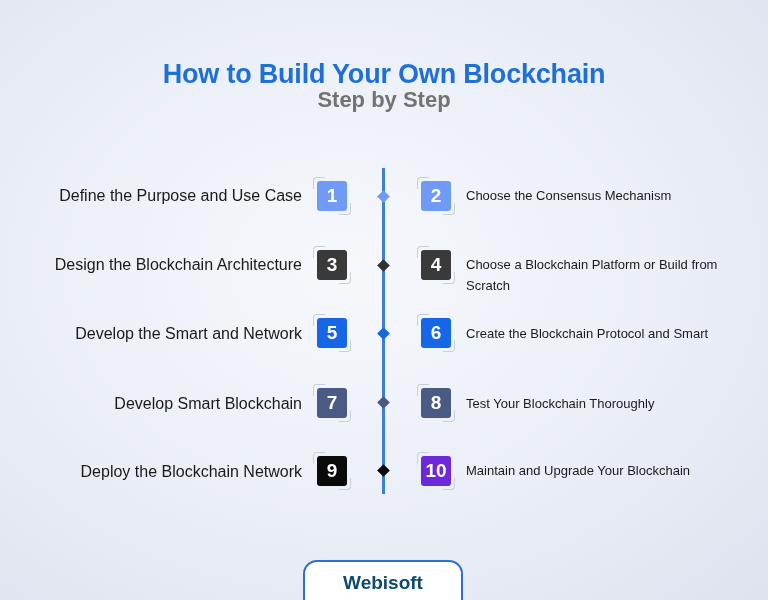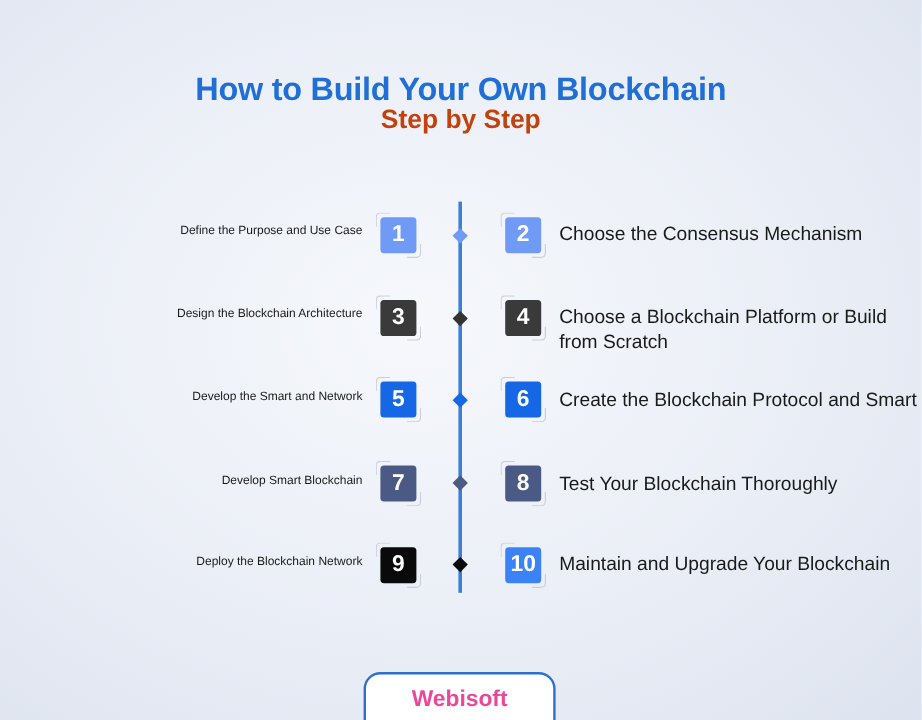--- a/index.html
+++ b/index.html
@@ -2,35 +2,35 @@
 <html><head>
 <meta charset="utf-8">
 <style>
   html,body{margin:0;padding:0;}
   body{width:768px;height:600px;overflow:hidden;position:relative;
     font-family:"Liberation Sans",sans-serif;
     background:radial-gradient(ellipse at 45% 45%, #f6f8fc 0%, #eaeef6 55%, #dde3ef 100%);}
   .title{position:absolute;left:0;width:768px;top:59px;text-align:center;
     font-weight:bold;font-size:27px;color:#1f6fd6;letter-spacing:-0.2px;}
   .subtitle{position:absolute;left:0;width:768px;top:87px;text-align:center;
-    font-weight:bold;font-size:22px;color:#c2410c;}
+    font-weight:bold;font-size:22px;color:#737373;}
   .line{position:absolute;left:382px;top:168px;width:3px;height:326px;background:#3d7fd6;}
   .diamond{position:absolute;width:9px;height:9px;transform:rotate(45deg);}
   .badge{position:absolute;width:30px;height:30px;border-radius:3px;color:#fff;
     font-weight:bold;font-size:19px;display:flex;align-items:center;justify-content:center;}
   .badge::before{content:"";position:absolute;left:-4px;top:-4px;width:11px;height:11px;
     border-left:1.5px solid #c9cfd9;border-top:1.5px solid #c9cfd9;border-top-left-radius:4px;}
   .badge::after{content:"";position:absolute;right:-4px;bottom:-4px;width:11px;height:11px;
     border-right:1.5px solid #c9cfd9;border-bottom:1.5px solid #c9cfd9;border-bottom-right-radius:4px;}
-  .left-text{position:absolute;right:466px;text-align:left;font-size:10px;color:#1a1a1a;white-space:nowrap;}
-  .right-text{position:absolute;left:466px;font-size:16px;color:#1a1a1a;line-height:21px;}
+  .left-text{position:absolute;right:466px;text-align:left;font-size:16px;color:#1a1a1a;white-space:nowrap;}
+  .right-text{position:absolute;left:466px;font-size:13px;color:#1a1a1a;line-height:21px;}
   .logo-box{position:absolute;left:303px;top:560px;width:160px;height:60px;background:#fff;
     border:2.5px solid #2f6fd0;border-radius:14px;box-sizing:border-box;}
   .logo-text{position:absolute;left:0;width:100%;top:10px;text-align:center;
-    font-weight:bold;font-size:19px;color:#ec4899;}
+    font-weight:bold;font-size:19px;color:#0c4a6e;}
 </style>
 </head>
 <body>
 
 <div class="title">How to Build Your Own Blockchain</div>
 <div class="subtitle">Step by Step</div>
 
 <div class="line"></div>
 
 <div class="diamond" style="left:379px;top:192px;background:#6f9af5;"></div>
@@ -53,18 +53,18 @@
 
 <div class="diamond" style="left:379px;top:398px;background:#4a5a85;"></div>
 <div class="left-text" style="top:395px;">Develop Smart Blockchain</div>
 <div class="badge" style="left:317px;top:388px;background:#4a5a85;">7</div>
 <div class="badge" style="left:421px;top:388px;background:#4a5a85;">8</div>
 <div class="right-text" style="top:393px;white-space:nowrap;">Test Your Blockchain Thoroughly</div>
 
 <div class="diamond" style="left:379px;top:466px;background:#0a0a0a;"></div>
 <div class="left-text" style="top:463px;">Deploy the Blockchain Network</div>
 <div class="badge" style="left:317px;top:456px;background:#0a0a0a;">9</div>
-<div class="badge" style="left:421px;top:456px;background:#3b82f6;">10</div>
+<div class="badge" style="left:421px;top:456px;background:#6d28d9;">10</div>
 <div class="right-text" style="top:460px;white-space:nowrap;text-align:right;">Maintain and Upgrade Your Blockchain</div>
 
 <div class="logo-box">
   <div class="logo-text">Webisoft</div>
 </div>
 
 </body></html>

